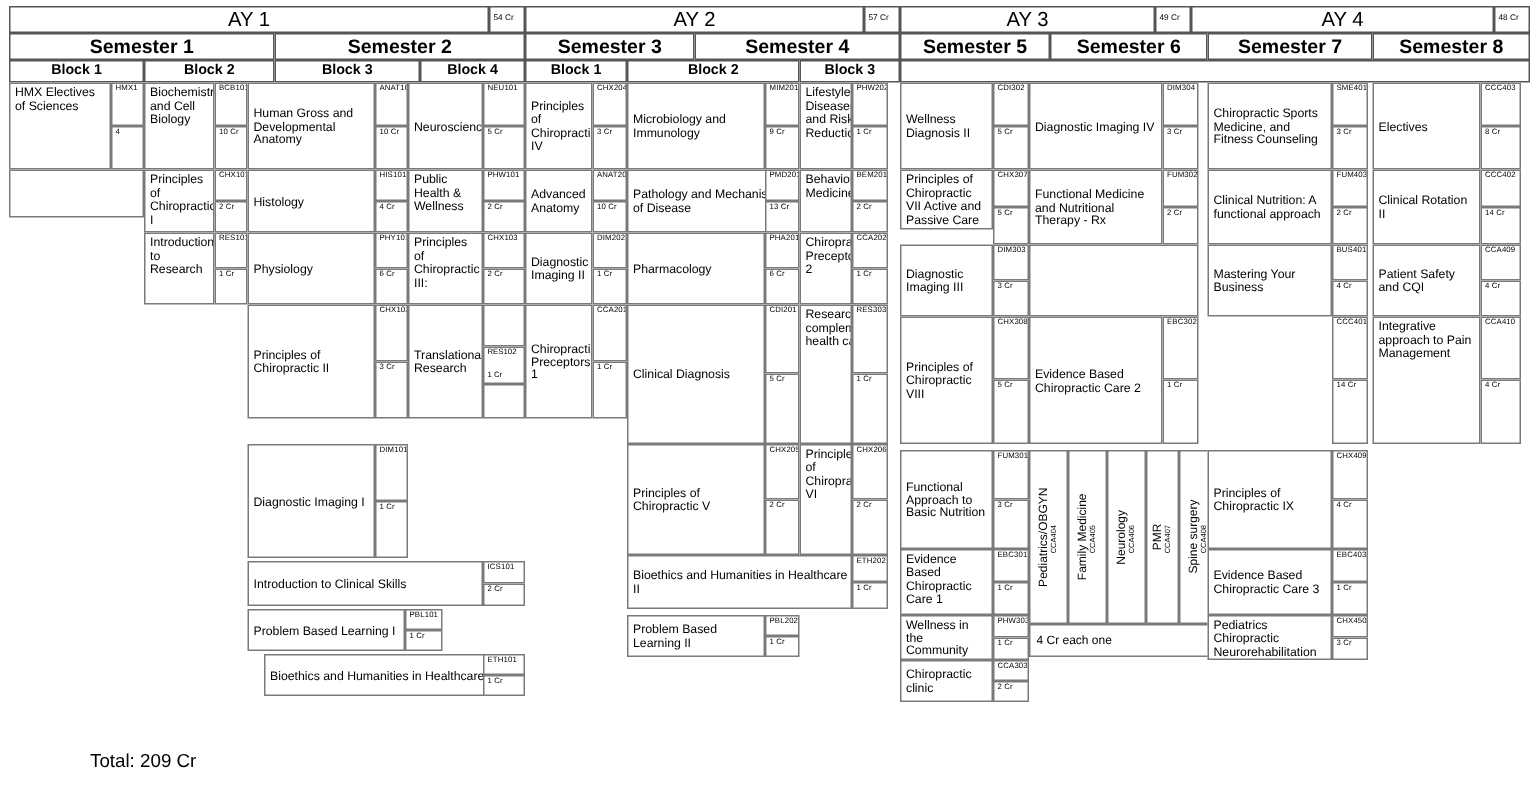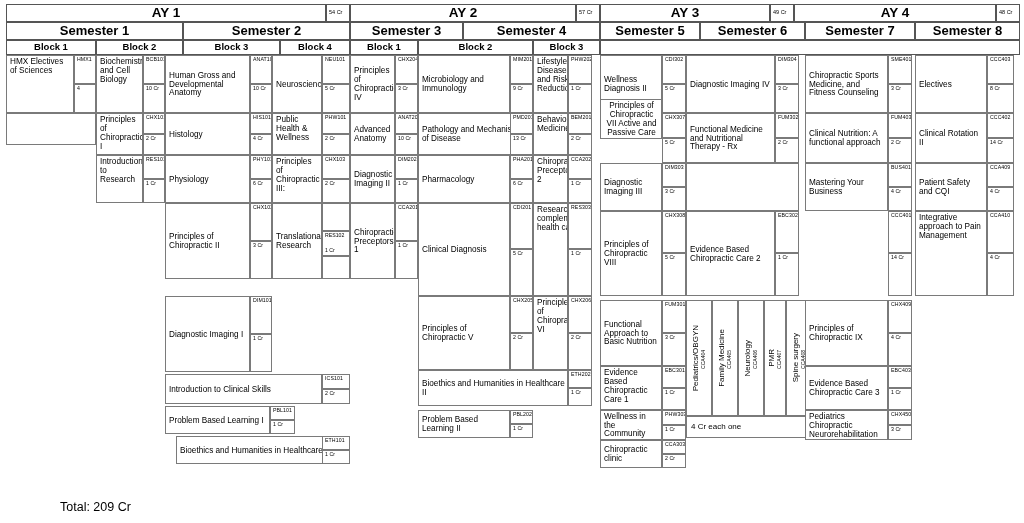--- a/index.html
+++ b/index.html
@@ -25,21 +25,21 @@
     position: absolute;
     box-sizing: border-box;
     border: 1px solid #7a7a7a;
     background: #ffffff;
     overflow: hidden;
     line-height: 1.08;
   }
   
   .ay {
     font-size: 13.5px;
-    font-weight: bold;
+    font-weight: normal;
     text-align: center;
     display: flex;
     align-items: center;
     justify-content: center;
     border-color: #555;
   }
   .sem {
     font-size: 13px;
     font-weight: bold;
     text-align: center;
@@ -279,21 +279,21 @@
   <div class="cell code" style="left:568px;top:249px;width:24px; height:47px;">1 Cr</div>
 
   <div class="cell course" style="left:533px;top:296px;width:35px; height:74px;">Principles of Chiropractic VI</div>
   <div class="cell code" style="left:568px;top:296px;width:24px; height:37px;">CHX206</div>
   <div class="cell code" style="left:568px;top:333px;width:24px; height:37px;">2 Cr</div>
 
   <div class="cell course mid" style="left:600px;top:55px; width:62px; height:58px;">Wellness Diagnosis II</div>
   <div class="cell code" style="left:662px;top:55px; width:24px; height:29px;">CDI302</div>
   <div class="cell code" style="left:662px;top:84px; width:24px; height:29px;">5 Cr</div>
 
-  <div class="cell course" style="left:600px;top:99px;width:62px; height:40px;text-align:center;">Principles of Chiropractic VII Active and Passive Care</div>
+  <div class="cell course" style="left:600px;top:113px;width:62px; height:40px;">Principles of Chiropractic VII Active and Passive Care</div>
   <div class="cell code" style="left:662px;top:113px;width:24px; height:25px;">CHX307</div>
   <div class="cell code" style="left:662px;top:138px;width:24px; height:25px;">5 Cr</div>
 
   <div class="cell course mid" style="left:600px;top:163px;width:62px; height:48px;">Diagnostic Imaging III</div>
   <div class="cell code" style="left:662px;top:163px;width:24px; height:24px;">DIM303</div>
   <div class="cell code" style="left:662px;top:187px;width:24px; height:24px;">3 Cr</div>
 
   <div class="cell course mid" style="left:600px;top:211px;width:62px; height:85px;">Principles of Chiropractic VIII</div>
   <div class="cell code" style="left:662px;top:211px;width:24px; height:42px;">CHX308</div>
   <div class="cell code" style="left:662px;top:253px;width:24px; height:43px;">5 Cr</div>

